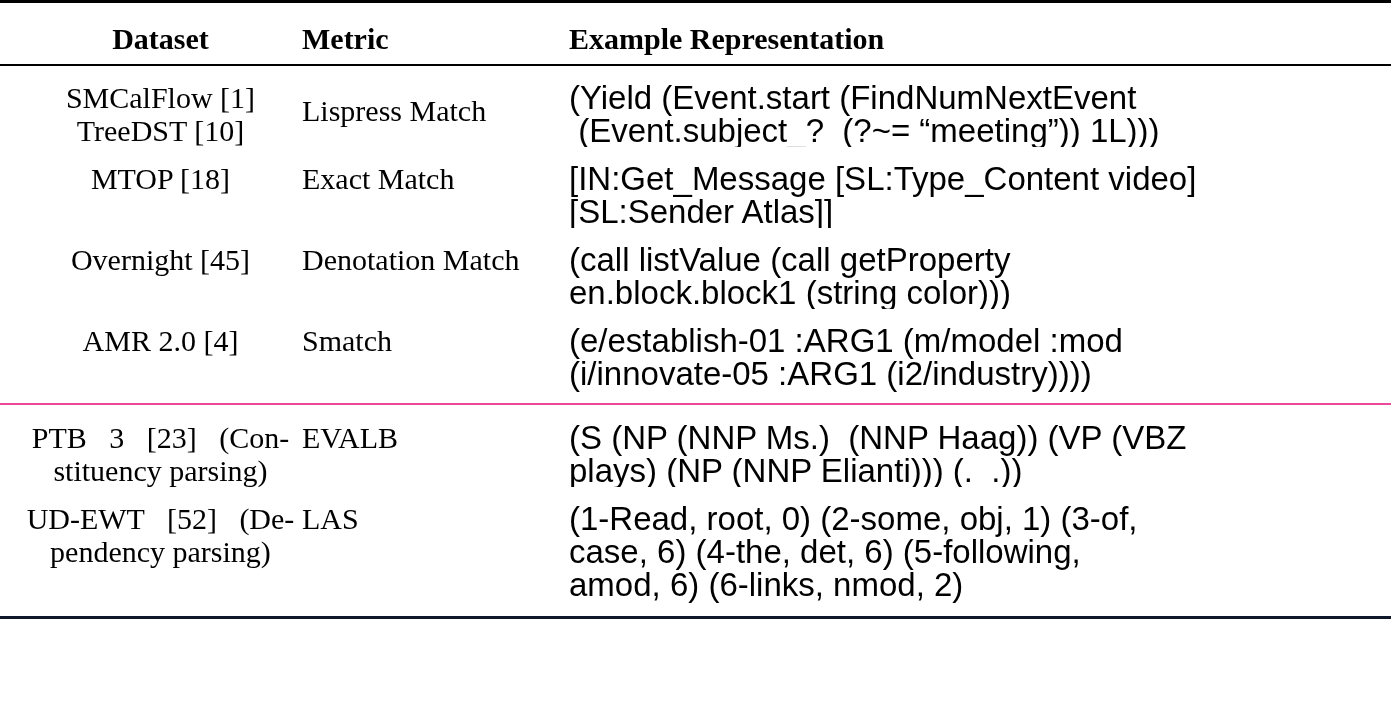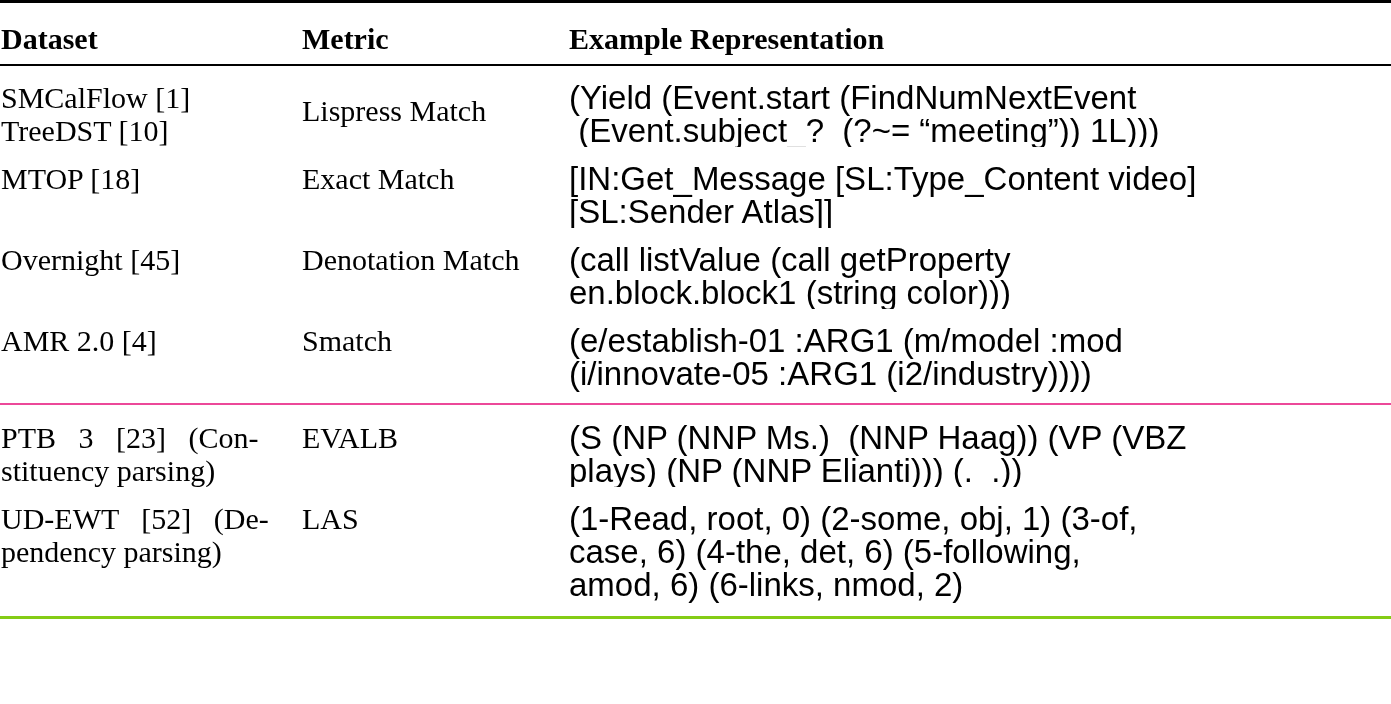--- a/index.html
+++ b/index.html
@@ -36,42 +36,42 @@
     border-top: 3px solid #000000;
     border-bottom: 2px solid #000000;
     padding: 19px 0 9px 0;
   }
 
   
   .paper-table tbody td {
     padding: 15px 0 0 0;
     margin-top: 17px;
   }
-  .paper-table td.ds, .paper-table th.ds { padding-left: 1px; }
+  .paper-table td.ds, .paper-table th.ds { padding-left: 19px; text-align: center; }
 
   
   .paper-table td.code {
     font-family: Liberation Sans, sans-serif;
     font-size: 33px;
     line-height: 33px;
     letter-spacing: 0px;
   }
 
   
   .paper-table tr.last-of-group td { padding-bottom: 13px; }
 
   
   .paper-table tr.section-start td {
     border-top: 2px solid #ec4899;
     padding-top: 16px;
   }
 
   
   .paper-table tr.final td {
-    border-bottom: 3px solid #84cc16;
+    border-bottom: 3px solid #0f172a;
     padding-bottom: 15px;
   }
 
   
   .paper-table td.v-middle { vertical-align: middle; padding-top: 8px; }
 </style>
 </head>
 <body>
 
 <table class="paper-table">

